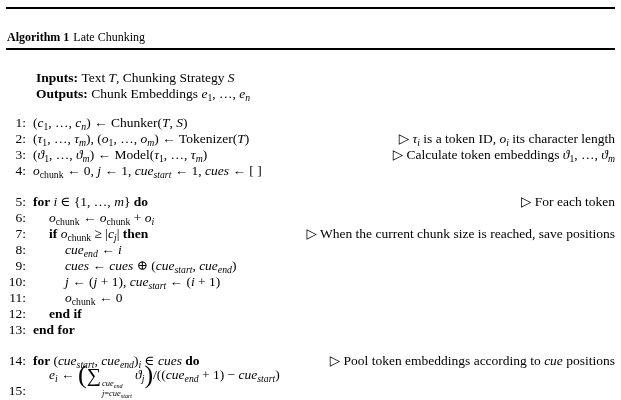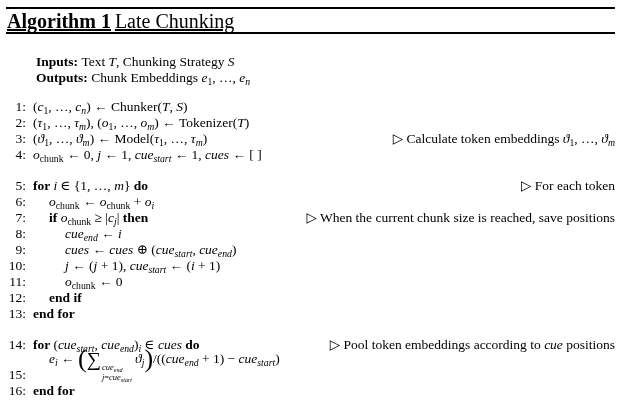--- a/index.html
+++ b/index.html
@@ -8,21 +8,21 @@
     font-family:"Liberation Serif","DejaVu Serif",serif;
     color:#000;font-size:13.5px;line-height:16px;
     -webkit-font-smoothing:antialiased;
   }
   .algo{margin:0 6px;position:relative;}
   .rule{background:#000;width:100%;}
   .rule.thick{height:2px;}
   .rule.thin{height:1.5px;}
   .rule.top{margin-top:7px;}
   .rule.bottom{margin-top:4px;box-shadow:0 2px 0 #bbb;}
-  .algo-header{padding:4px 1px 3px 1px;font-size:20px;text-decoration:underline;}
+  .algo-header{padding:20px 1px 3px 1px;font-size:12px;}
   .algo-header .title{margin-left:4px;}
   .preamble{padding:20px 0 0 30px;margin-bottom:13px;}
   .pline{white-space:nowrap;}
   .line{display:flex;align-items:baseline;white-space:nowrap;}
   .line.gap{margin-top:15px;}
   .line.tall{height:30px;align-items:flex-end;}
   .num{width:20px;text-align:right;flex:0 0 auto;margin-right:7px;}
   .code{flex:0 0 auto;}
   .comment{margin-left:auto;flex:0 0 auto;}
   
@@ -53,20 +53,21 @@
       <div class="pline"><span class="b">Outputs: </span><span class="r">Chunk Embeddings </span><span class="i">e</span><span class="sbr">1</span><span class="r">, …, </span><span class="i">e</span><span class="sbi">n</span></div>
     </div>
   <div class="body" id="algo-body">
       <div class="line">
         <span class="num">1:</span>
         <span class="code"><span class="r">(</span><span class="i">c</span><span class="sbr">1</span><span class="r">, …, </span><span class="i">c</span><span class="sbi">n</span><span class="r">) ← Chunker(</span><span class="i">T</span><span class="r">, </span><span class="i">S</span><span class="r">)</span></span>
       </div>
       <div class="line">
         <span class="num">2:</span>
         <span class="code"><span class="r">(</span><span class="i">τ</span><span class="sbr">1</span><span class="r">, …, </span><span class="i">τ</span><span class="sbi">m</span><span class="r">), (</span><span class="i">o</span><span class="sbr">1</span><span class="r">, …, </span><span class="i">o</span><span class="sbi">m</span><span class="r">) ← Tokenizer(</span><span class="i">T</span><span class="r">)</span></span>
+        <span class="comment"><span class="r">▷ </span><span class="i">τ</span><span class="sbi">i</span><span class="r"> is a token ID, </span><span class="i">o</span><span class="sbi">i</span><span class="r"> its character length</span></span>
       </div>
       <div class="line">
         <span class="num">3:</span>
         <span class="code"><span class="r">(</span><span class="i">ϑ</span><span class="sbr">1</span><span class="r">, …, </span><span class="i">ϑ</span><span class="sbi">m</span><span class="r">) ← Model(</span><span class="i">τ</span><span class="sbr">1</span><span class="r">, …, </span><span class="i">τ</span><span class="sbi">m</span><span class="r">)</span></span>
         <span class="comment"><span class="r">▷ Calculate token embeddings </span><span class="i">ϑ</span><span class="sbr">1</span><span class="r">, …, </span><span class="i">ϑ</span><span class="sbi">m</span></span>
       </div>
       <div class="line">
         <span class="num">4:</span>
         <span class="code"><span class="i">o</span><span class="sbr">chunk</span><span class="r"> ← 0, </span><span class="i">j</span><span class="r"> ← 1, </span><span class="i">cue</span><span class="sbi">start</span><span class="r"> ← 1, </span><span class="i">cues</span><span class="r"> ← [ ]</span></span>
       </div>

